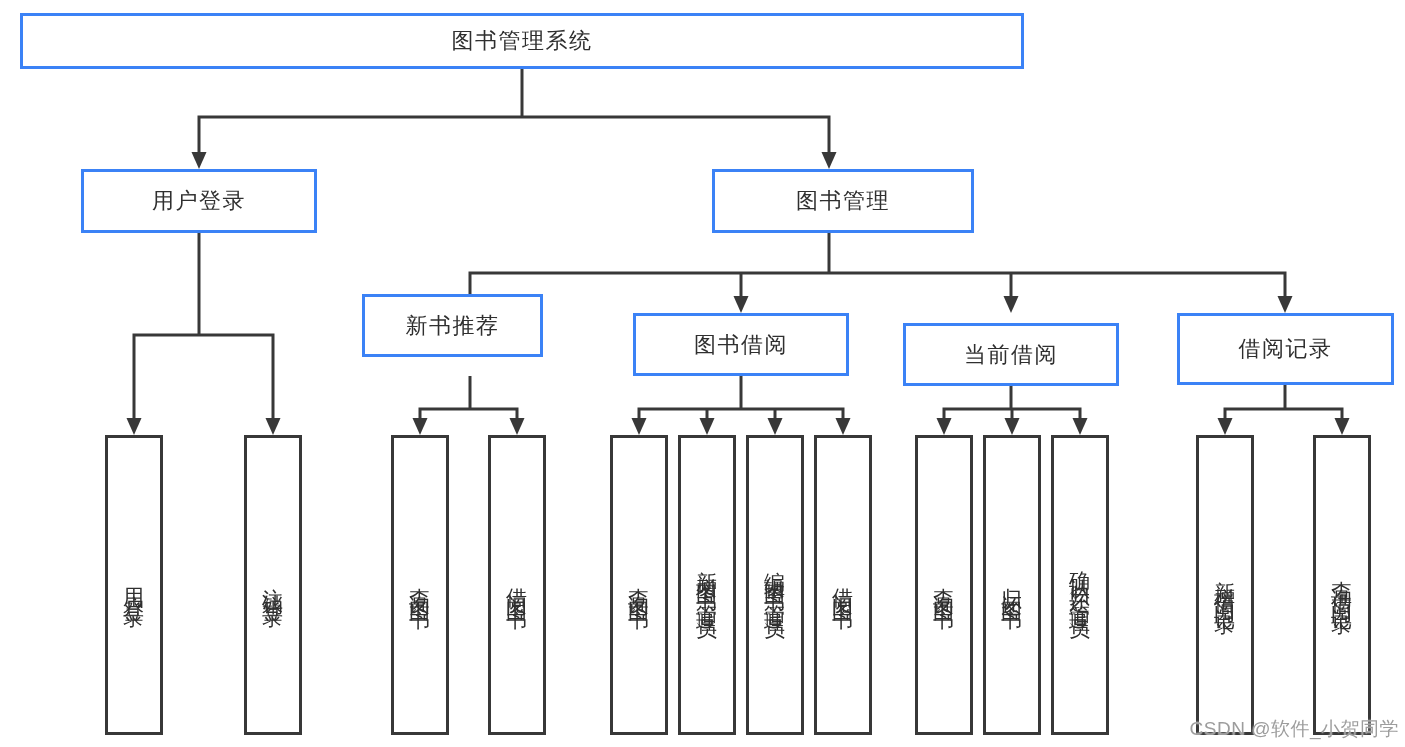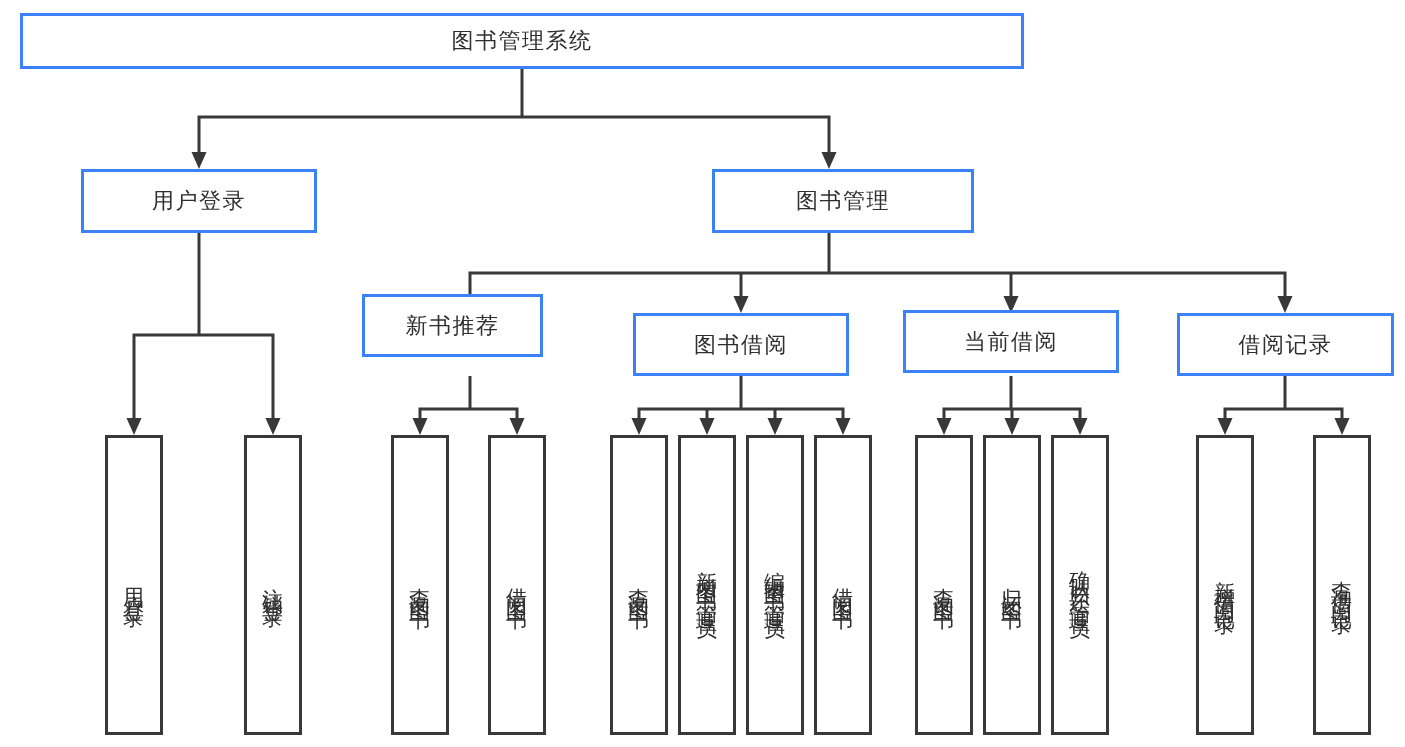--- a/index.html
+++ b/index.html
@@ -89,22 +89,22 @@
     </g>
   </svg>
 
   <div class="node" style="left:20px; top:13px; width:1004px; height:56px;">图书管理系统</div>
 
   <div class="node" style="left:81px; top:169px; width:236px; height:64px;">用户登录</div>
   <div class="node" style="left:712px; top:169px; width:262px; height:64px;">图书管理</div>
 
   <div class="node" style="left:362px; top:294px; width:181px; height:63px;">新书推荐</div>
   <div class="node" style="left:633px; top:313px; width:216px; height:63px;">图书借阅</div>
-  <div class="node" style="left:903px; top:310px; width:216px; height:63px;">当前借阅</div>
-  <div class="node" style="left:1177px; top:313px; width:217px; height:63px;">借阅记录</div>
+  <div class="node" style="left:903px; top:323px; width:216px; height:63px;">当前借阅</div>
+  <div class="node" style="left:1177px; top:313px; width:217px; height:72px;">借阅记录</div>
 
   <div class="leaf" style="left:105px; top:435px;">
     <span class="vtext">用户登录</span>
   </div>
   <div class="leaf" style="left:244px; top:435px;">
     <span class="vtext">注销登录</span>
   </div>
 
   <div class="leaf" style="left:391px; top:435px;">
     <span class="vtext">查询图书</span>
@@ -136,14 +136,15 @@
     <span class="vtext">确认归还（管理员）</span>
   </div>
 
   <div class="leaf" style="left:1196px; top:435px;">
     <span class="vtext">新增借阅记录</span>
   </div>
   <div class="leaf" style="left:1313px; top:435px;">
     <span class="vtext">查询借阅记录</span>
   </div>
 
+  <div class="watermark">CSDN @软件_小贺同学</div>
 
 </div>
 
 </body></html>

